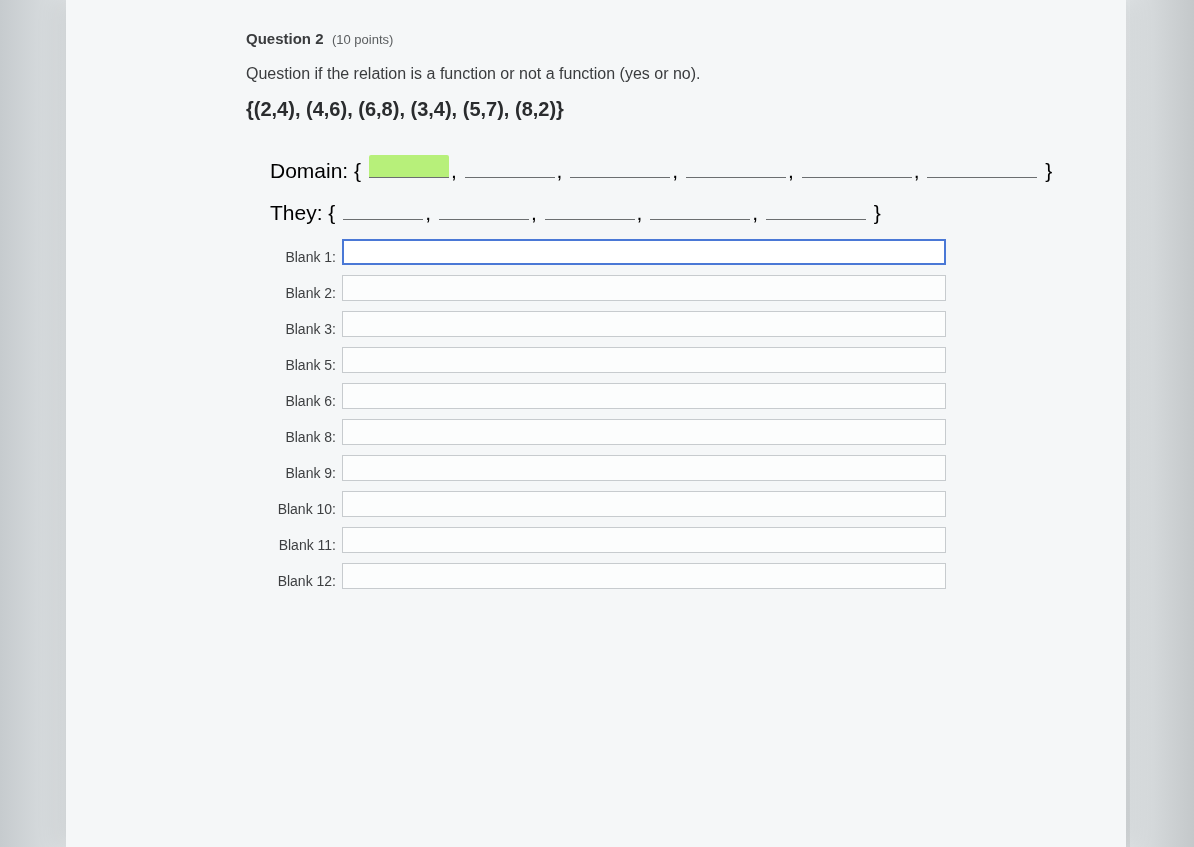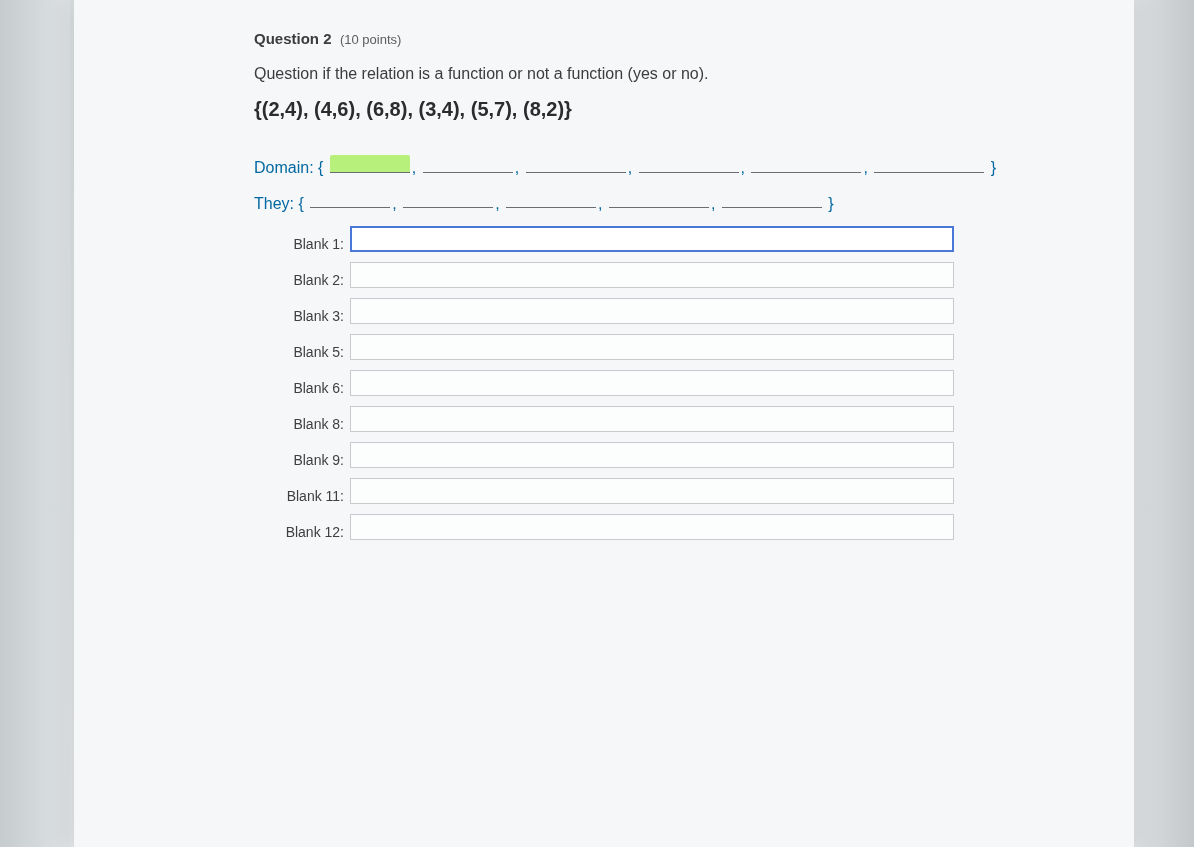--- a/index.html
+++ b/index.html
@@ -7,33 +7,33 @@
     font-family: Arial, Helvetica, sans-serif;
     background: linear-gradient(135deg, #d8dde0 0%, #e2e6e8 50%, #d0d4d6 100%);
     width: 1194px;
     height: 847px;
     overflow: hidden;
     position: relative;
   }
   .page {
     background: #f5f7f8;
     position: absolute;
-    left: 74px;
+    left: 66px;
     top: 0;
     width: 1060px;
     height: 847px;
     padding: 30px 180px 20px 180px;
     box-shadow: -12px 0 20px rgba(0,0,0,0.06), 12px 0 20px rgba(0,0,0,0.04);
   }
   .q-header { margin-bottom: 14px; }
   .q-title { font-weight: 700; font-size: 15px; color: #3a3c3e; display: inline; }
   .q-points { font-weight: 400; font-size: 13px; color: #5a5d5f; display: inline; margin-left: 4px; }
   .body-text { font-size: 16px; color: #3a3c3e; line-height: 1.5; margin-bottom: 12px; }
   .set-expr { font-size: 20px; font-weight: 600; color: #2a2c2e; margin-top: 6px; margin-bottom: 34px; }
-  .fill-line { font-size: 16px; color: #0369a1; margin-bottom: 14px; white-space: nowrap; }
+  .fill-line { font-size: 21px; color: #000000; margin-bottom: 14px; white-space: nowrap; margin-left: 24px; }
   .fill-line .label { display:inline; }
   .blank-slot {
     display: inline-block;
     border-bottom: 1.5px solid #6b6e70;
     height: 1.1em;
     vertical-align: baseline;
     margin: 0 2px;
   }
   .blank-slot.hl { background: #b7f07a; border-radius: 2px 2px 0 0; }
   .w80 { width: 80px; }
@@ -129,20 +129,24 @@
       </div>
       <div class="blank-row">
         <div class="blank-label">Blank 8:</div>
         <input type="text" class="blank-input" style="">
       </div>
       <div class="blank-row">
         <div class="blank-label">Blank 9:</div>
         <input type="text" class="blank-input" style="">
       </div>
       <div class="blank-row">
+        <div class="blank-label">Blank 10:</div>
+        <input type="text" class="blank-input" style="">
+      </div>
+      <div class="blank-row">
         <div class="blank-label">Blank 11:</div>
         <input type="text" class="blank-input" style="">
       </div>
       <div class="blank-row">
         <div class="blank-label">Blank 12:</div>
         <input type="text" class="blank-input" style="">
       </div>
     </div>
 
 </div>

